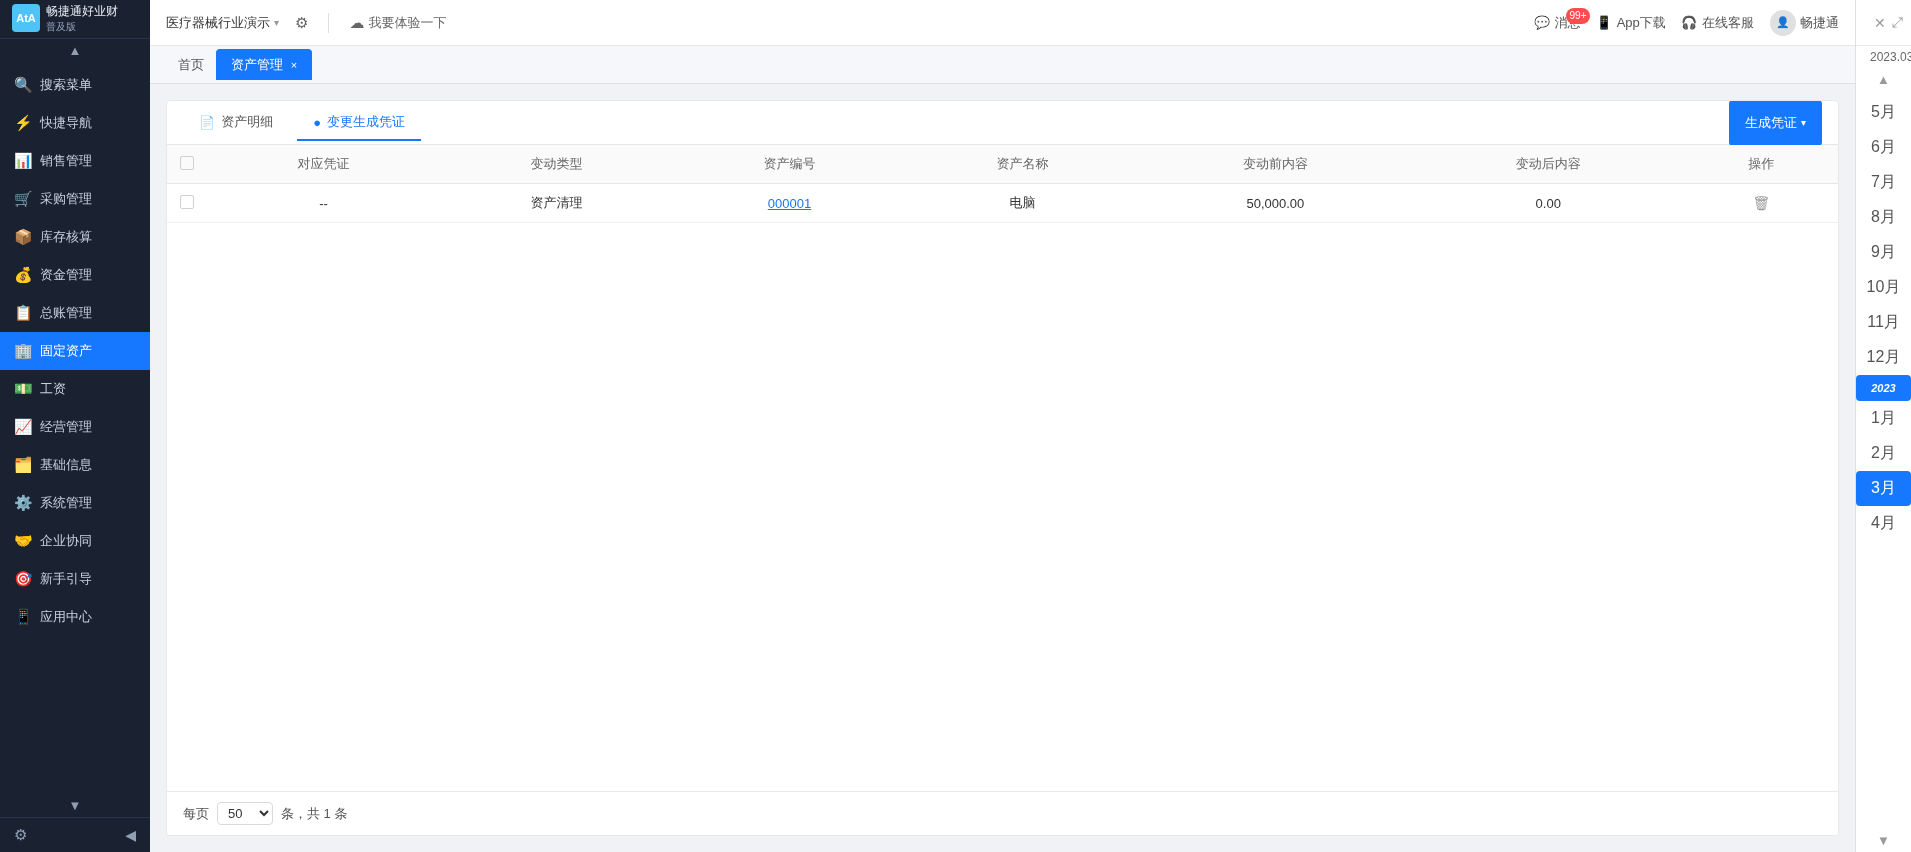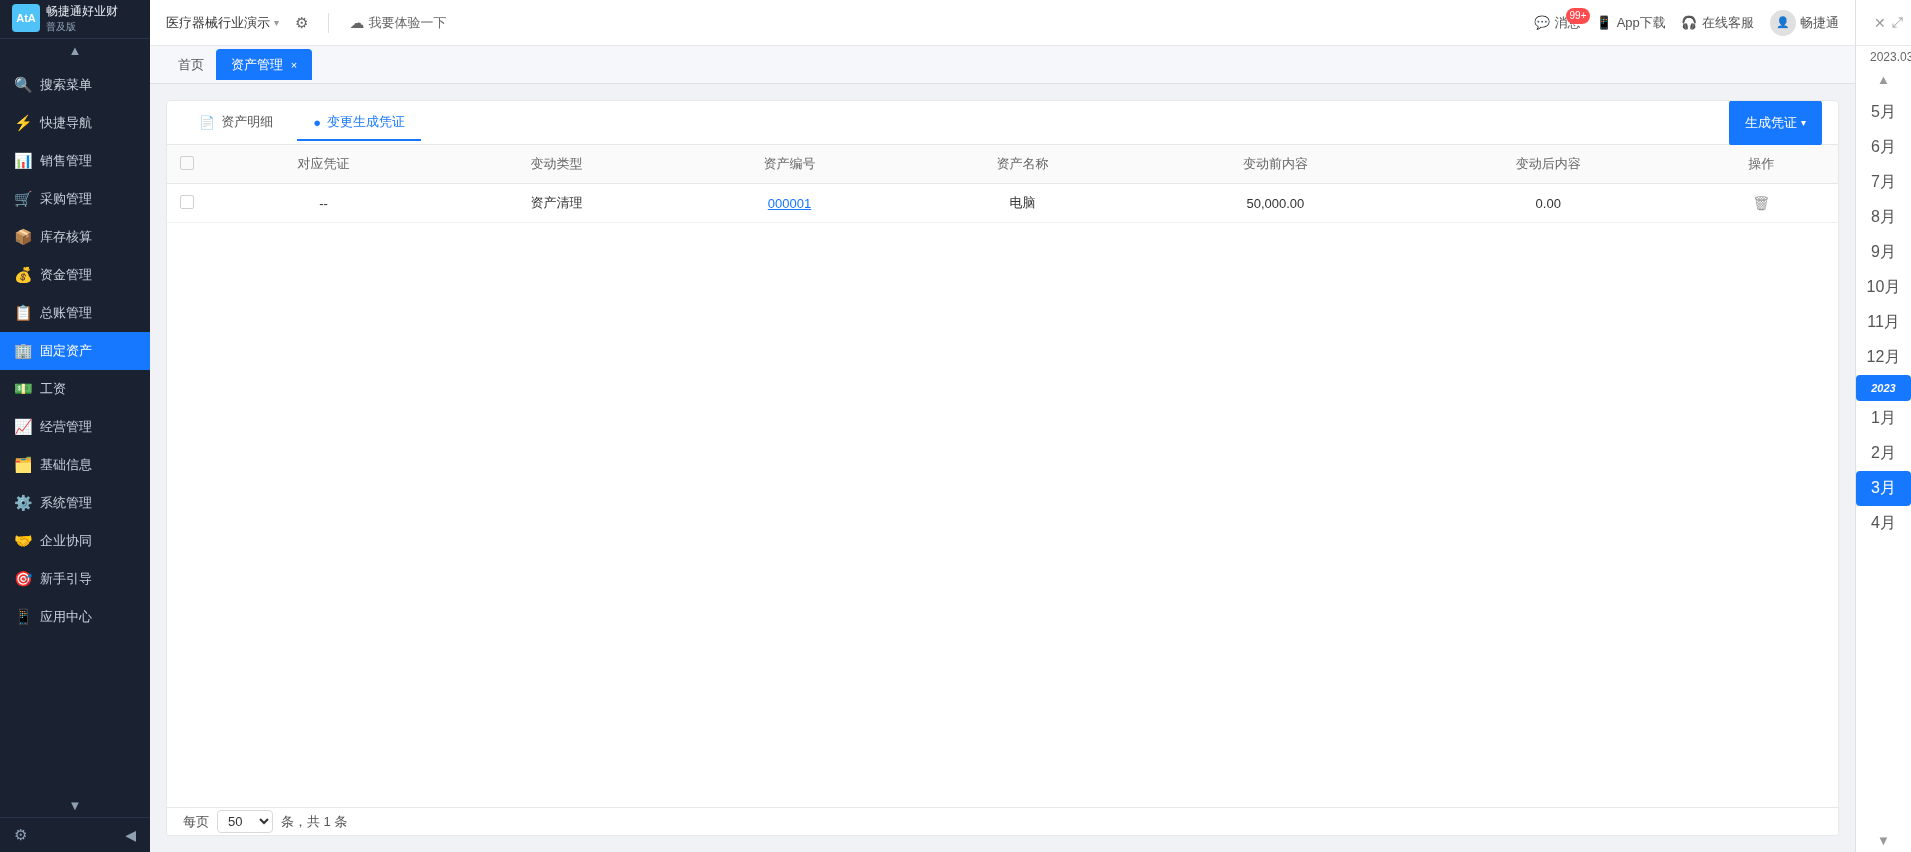--- a/index.html
+++ b/index.html
@@ -227,21 +227,21 @@
       width: 14px; height: 14px;
       border: 1px solid #d0d0d0;
       border-radius: 2px;
       cursor: pointer;
       display: inline-block;
     }
     .delete-icon { color: #999; cursor: pointer; font-size: 14px; }
 
     
     .pagination {
-      padding: 2px 16px;
+      padding: 10px 16px;
       border-top: 1px solid #e8e8e8;
       display: flex; align-items: center; gap: 8px;
       font-size: 13px; color: #555;
       background: #fff;
     }
     .page-size-select {
       border: 1px solid #d9d9d9;
       border-radius: 4px;
       padding: 2px 6px;
       font-size: 13px;

